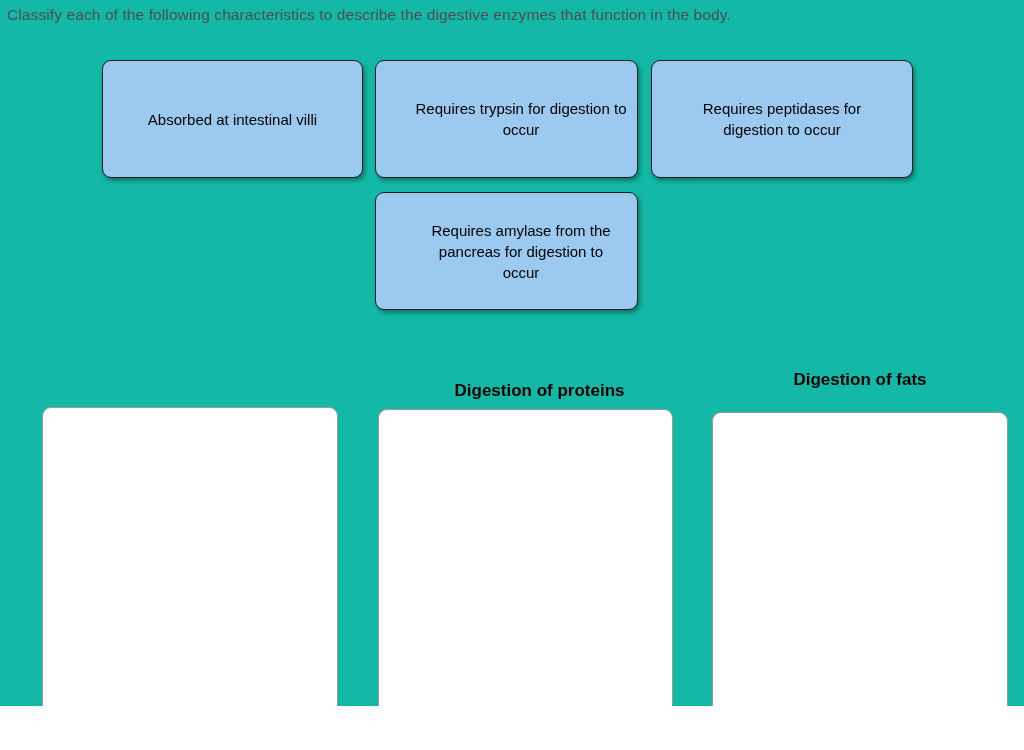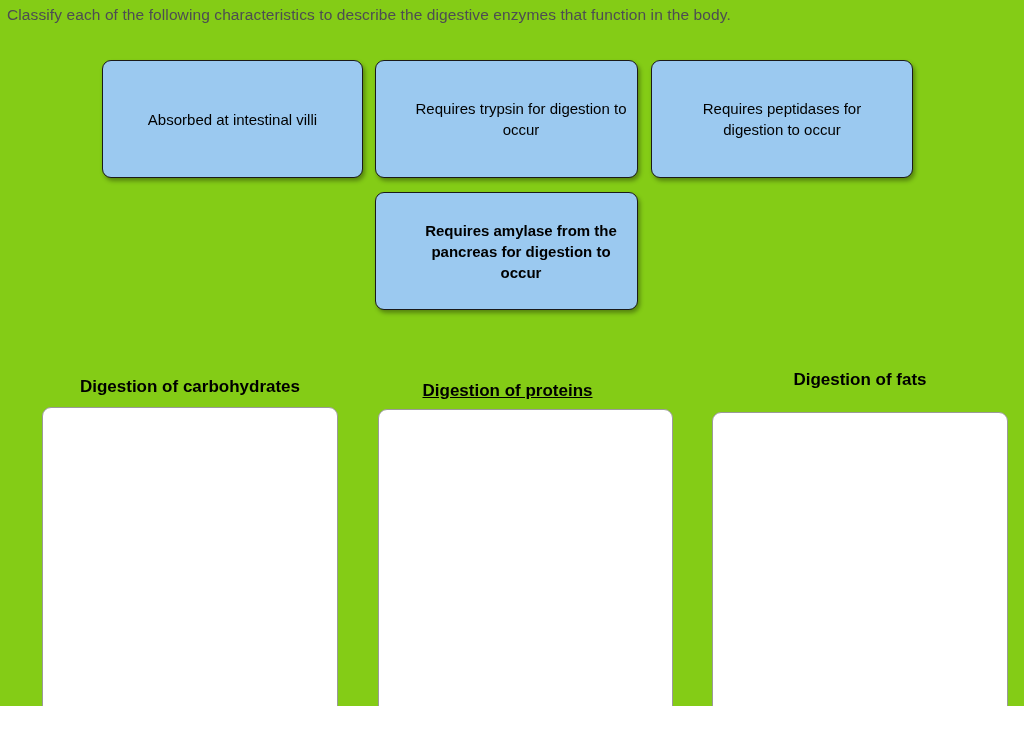--- a/index.html
+++ b/index.html
@@ -5,21 +5,21 @@
   html, body {
     margin: 0;
     padding: 0;
     background: #ffffff;
     font-family: "Liberation Sans", sans-serif;
   }
   .canvas {
     position: relative;
     width: 1024px;
     height: 706px;
-    background: #84cc16;
+    background: #14b8a6;
     overflow: hidden;
   }
   .instruction {
     position: absolute;
     left: 7px;
     top: 5px;
     font-size: 15.5px;
     line-height: 20px;
     color: #4d4d52;
     letter-spacing: 0.1px;
@@ -46,31 +46,31 @@
   
   .card.r1 { top: 60px;  height: 118px; }
   .card.r2 { top: 192px; height: 118px; }
   .card.c1 { left: 102px; width: 261px; justify-content: center; }
   .card.c2 { left: 375px; width: 263px; padding-left: 29px; }
   .card.c3 { left: 651px; width: 262px; }
   
   .card.k2 .card-text { max-width: 220px; }
   .card.k3 .card-text { max-width: 182px; }
   .card.k4 .card-text { max-width: 202px; }
-  .card.k5 .card-text { max-width: 200px; font-weight: bold; }
+  .card.k5 .card-text { max-width: 200px; }
   .card.k6 .card-text { max-width: 212px; }
   .cat-header {
     position: absolute;
     font-size: 17px;
     font-weight: bold;
     color: #000000;
     text-align: center;
   }
   .cat-header.h1 { left: 42px;  width: 296px; top: 377px; }
-  .cat-header.h2 { left: 360px; width: 295px; top: 381px; text-decoration: underline; }
+  .cat-header.h2 { left: 392px; width: 295px; top: 381px; }
   .cat-header.h3 { left: 712px; width: 296px; top: 370px; }
   .dropzone {
     position: absolute;
     background: #ffffff;
     border: 1px solid #9a9a9a;
     border-radius: 9px;
     box-sizing: border-box;
   }
   .dropzone.z1 { left: 42px;  top: 407px; width: 296px; height: 322px; }
   .dropzone.z2 { left: 378px; top: 409px; width: 295px; height: 322px; }
@@ -89,21 +89,20 @@
   <div class="card r1 c2 k2">
     <span class="card-text">Requires trypsin for digestion to occur</span>
   </div>
   <div class="card r1 c3 k3">
     <span class="card-text">Requires peptidases for digestion to occur</span>
   </div>
   <div class="card r2 c2 k5">
     <span class="card-text">Requires amylase from the pancreas for digestion to occur</span>
   </div>
 
-  <div class="cat-header h1">Digestion of carbohydrates</div>
   <div class="cat-header h2">Digestion of proteins</div>
   <div class="cat-header h3">Digestion of fats</div>
 
   <div class="dropzone z1"></div>
   <div class="dropzone z2"></div>
   <div class="dropzone z3"></div>
 
 </div>
 
 </body></html>

